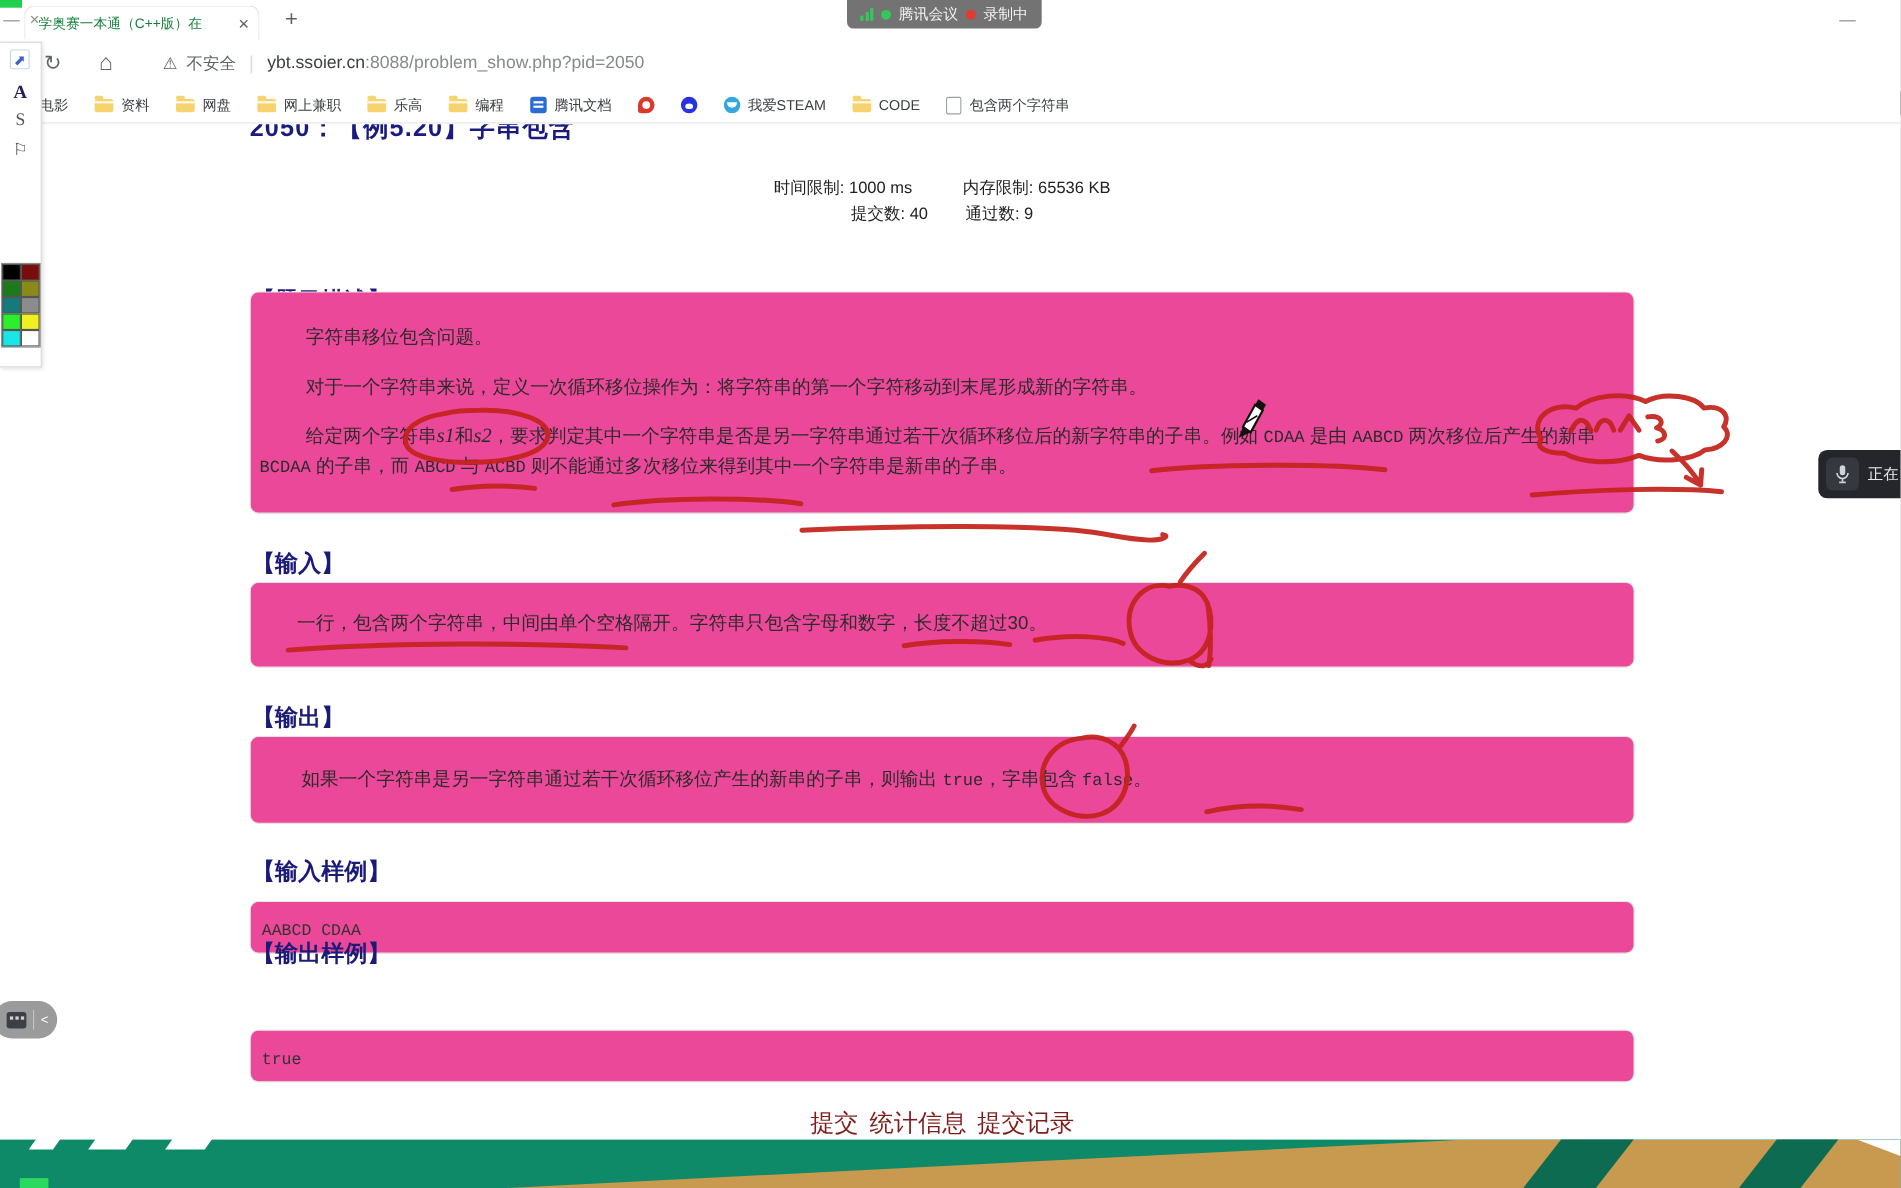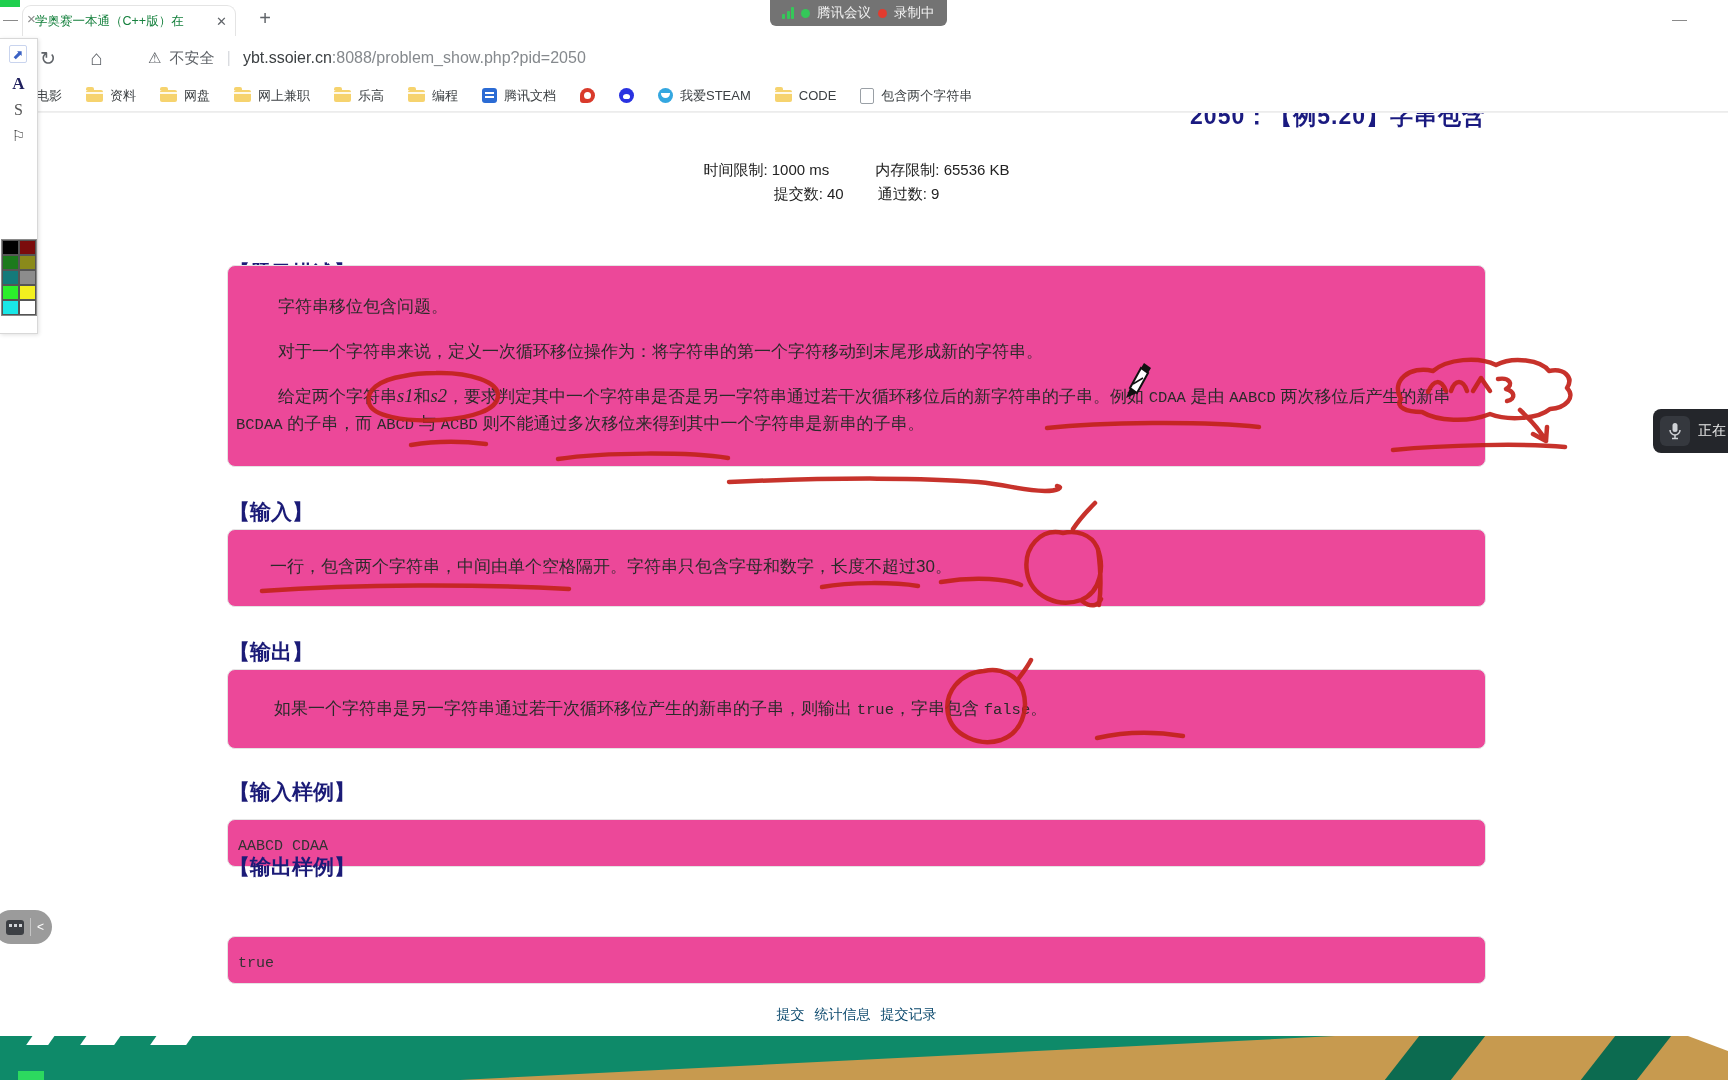--- a/index.html
+++ b/index.html
@@ -49,36 +49,36 @@
   .ic-weibo::after{content:"";position:absolute;left:4px;top:4px;width:7px;height:7px;background:#fff;border-radius:50%;}
   .ic-baidu{width:15px;height:15px;background:#2932e1;border-radius:50%;}
   .ic-baidu::after{content:"";position:absolute;left:4px;top:6px;width:7px;height:5px;background:#fff;border-radius:50% 50% 40% 40%;}
   .ic-steam{width:15px;height:15px;background:#34a7e0;border-radius:50%;}
   .ic-steam::after{content:"";position:absolute;left:3px;top:5px;width:9px;height:5px;background:#fff;border-radius:0 0 6px 6px;}
   .ic-page{width:12px;height:14px;background:#fff;border:1.5px solid #9aa0a6;border-radius:2px;}
 
   
   .page{position:absolute;left:0;top:112px;right:0;bottom:0;background:#fff;overflow:hidden;
         border-top:1px solid #f0f0f0;}
-  .ptitle{position:absolute;left:227px;width:1259px;top:-12px;text-align:right;font-size:23px;
+  .ptitle{position:absolute;left:227px;width:1259px;top:-12px;text-align:left;font-size:23px;
           font-weight:bold;color:#1a1a80;letter-spacing:1px;}
   .meta1{position:absolute;left:227px;width:1259px;top:48px;display:flex;justify-content:center;gap:46px;
          font-size:15px;color:#222;}
   .meta2{position:absolute;left:227px;width:1259px;top:72px;display:flex;justify-content:center;gap:34px;
          font-size:15px;color:#222;}
   .sec-h{position:absolute;left:229px;font-size:21px;font-weight:bold;color:#1b1b77;}
   .box{position:absolute;left:227px;width:1259px;background:#ec4899;border:1px solid #e4e4e4;
        border-radius:8px;box-sizing:border-box;color:#2b2b2b;font-size:17px;line-height:25px;}
   .box p{margin:0 0 20px 0;text-indent:42px;padding:0 8px;}
   .mono{font-family:"Liberation Mono","DejaVu Sans Mono",monospace;font-size:15.5px;}
   .var{font-family:"Liberation Serif",serif;font-style:italic;font-size:18.5px;}
   .samplebox{font-family:"Liberation Mono","DejaVu Sans Mono",monospace;font-size:15px;color:#333;
              padding:14px 10px;box-sizing:border-box;}
   .footer{position:absolute;left:227px;width:1259px;top:893px;display:flex;justify-content:center;gap:10px;}
-  .footer a{color:#0c4a6e;font-size:14px;text-decoration:none;}
+  .footer a{color:#7f1d1d;font-size:22px;text-decoration:none;}
 
   
   .band{position:absolute;left:0;top:1036px;width:1728px;height:44px;background:#0e8a69;}
   .notch{position:absolute;top:1034px;height:11px;background:#fff;transform:skewX(-35deg);}
   .gold{position:absolute;left:460px;top:1036px;width:1268px;height:44px;background:#c79a4f;
         clip-path:polygon(0 100%,69% 0,100% 0,100% 100%);}
   .stripe{position:absolute;top:1036px;height:44px;background:#0c6b50;transform:skewX(-38deg);}
   .corner-tri{position:absolute;left:1688px;top:1036px;width:40px;height:15px;background:#fff;
               clip-path:polygon(0 0,100% 0,100% 100%);}
   .green-chip{position:absolute;left:18px;top:1071px;width:26px;height:9px;background:#2cd95f;}

